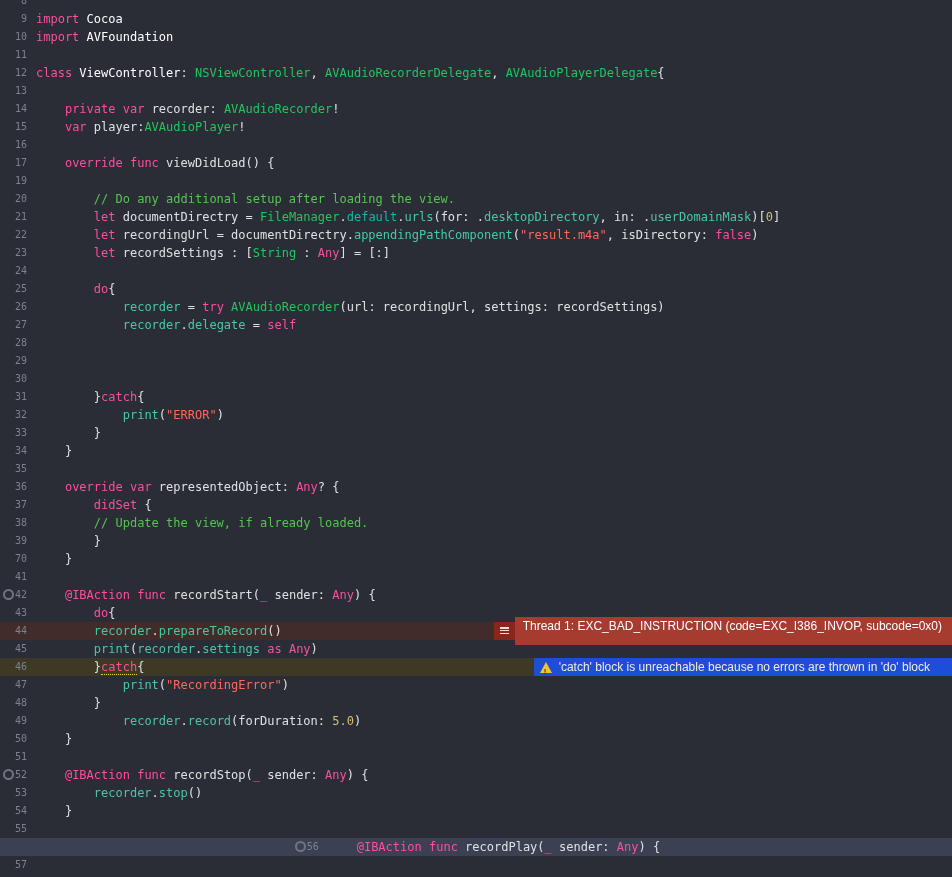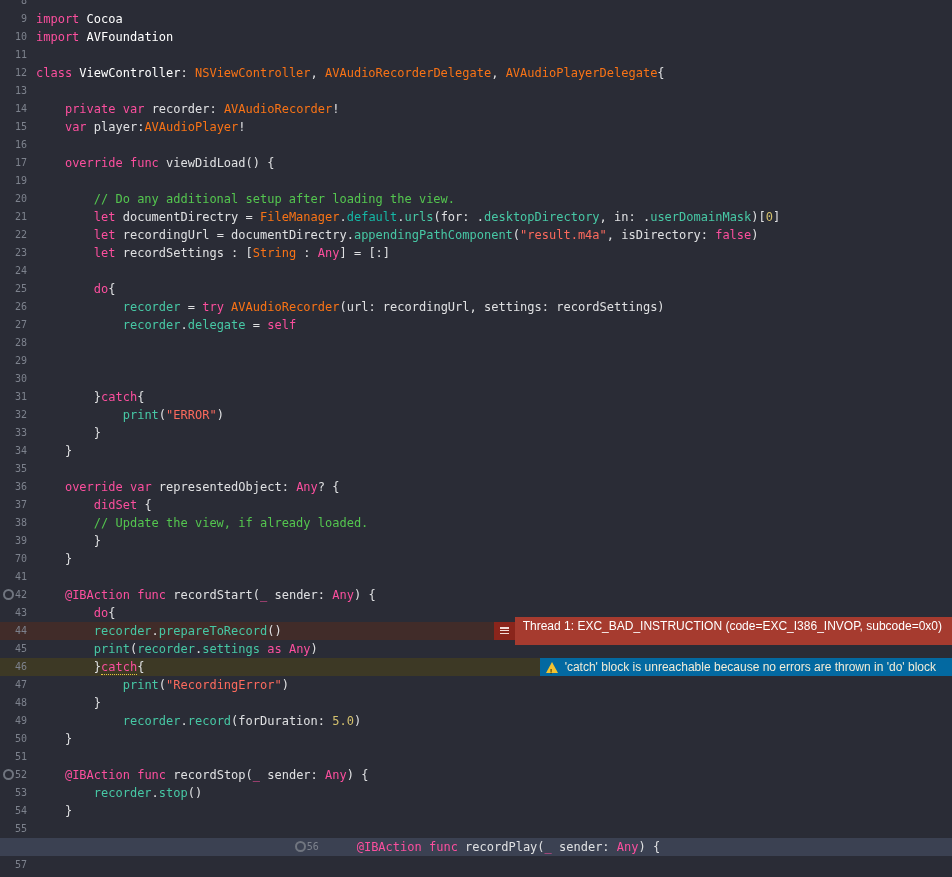--- a/index.html
+++ b/index.html
@@ -28,21 +28,21 @@
     border:2px solid #70757f; border-radius:50%;
     background:transparent;
   }
   .code {
     white-space:pre; font-size:12px; line-height:18px;
     padding-left:6px; flex:0 1 auto; overflow:hidden;
   }
   .tk-k { color:#fc4f9e; }
   .tk-w { color:#dfe0e2; }
   .tk-b { color:#ffffff; font-weight:400; }
-  .tk-t { color:#f97316; }
+  .tk-t { color:#22c55e; }
   .tk-m { color:#47c8a5; }
   .tk-c { color:#54c64f; }
   .tk-s { color:#fc6a5d; }
   .tk-n { color:#d3c06e; }
   .tk-o { color:#14b8a6; }
   .tk-u { border-bottom:1px dotted #e5c63f; }
   .ann {
     margin-left:auto; display:flex; align-items:center; height:18px;
     font-family:"Liberation Sans", sans-serif; font-size:12px;
     white-space:nowrap; flex:0 0 auto;
@@ -53,21 +53,21 @@
   }
   .ann-error .ann-bars {
     width:9px; height:8px;
     background:repeating-linear-gradient(to bottom, #f3ddd8 0 1.5px, rgba(0,0,0,0) 1.5px 3px);
   }
   .ann-error .ann-text {
     background:#a63b2f; color:#ffffff;
     padding:0 10px 0 8px; height:28px; line-height:18px;
   }
   .ann-warn {
-    background:#0369a1; color:#f2ecd7; padding-right:16px;
+    background:#1d4ed8; color:#f2ecd7; padding-right:22px;
     height:18px; line-height:18px;
   }
   .ann-warn .tri {
     position:relative; width:0; height:0;
     border-left:6.5px solid transparent;
     border-right:6.5px solid transparent;
     border-bottom:11px solid #f2c230;
     margin:0 7px 0 6px;
   }
   .ann-warn .tri::after {

